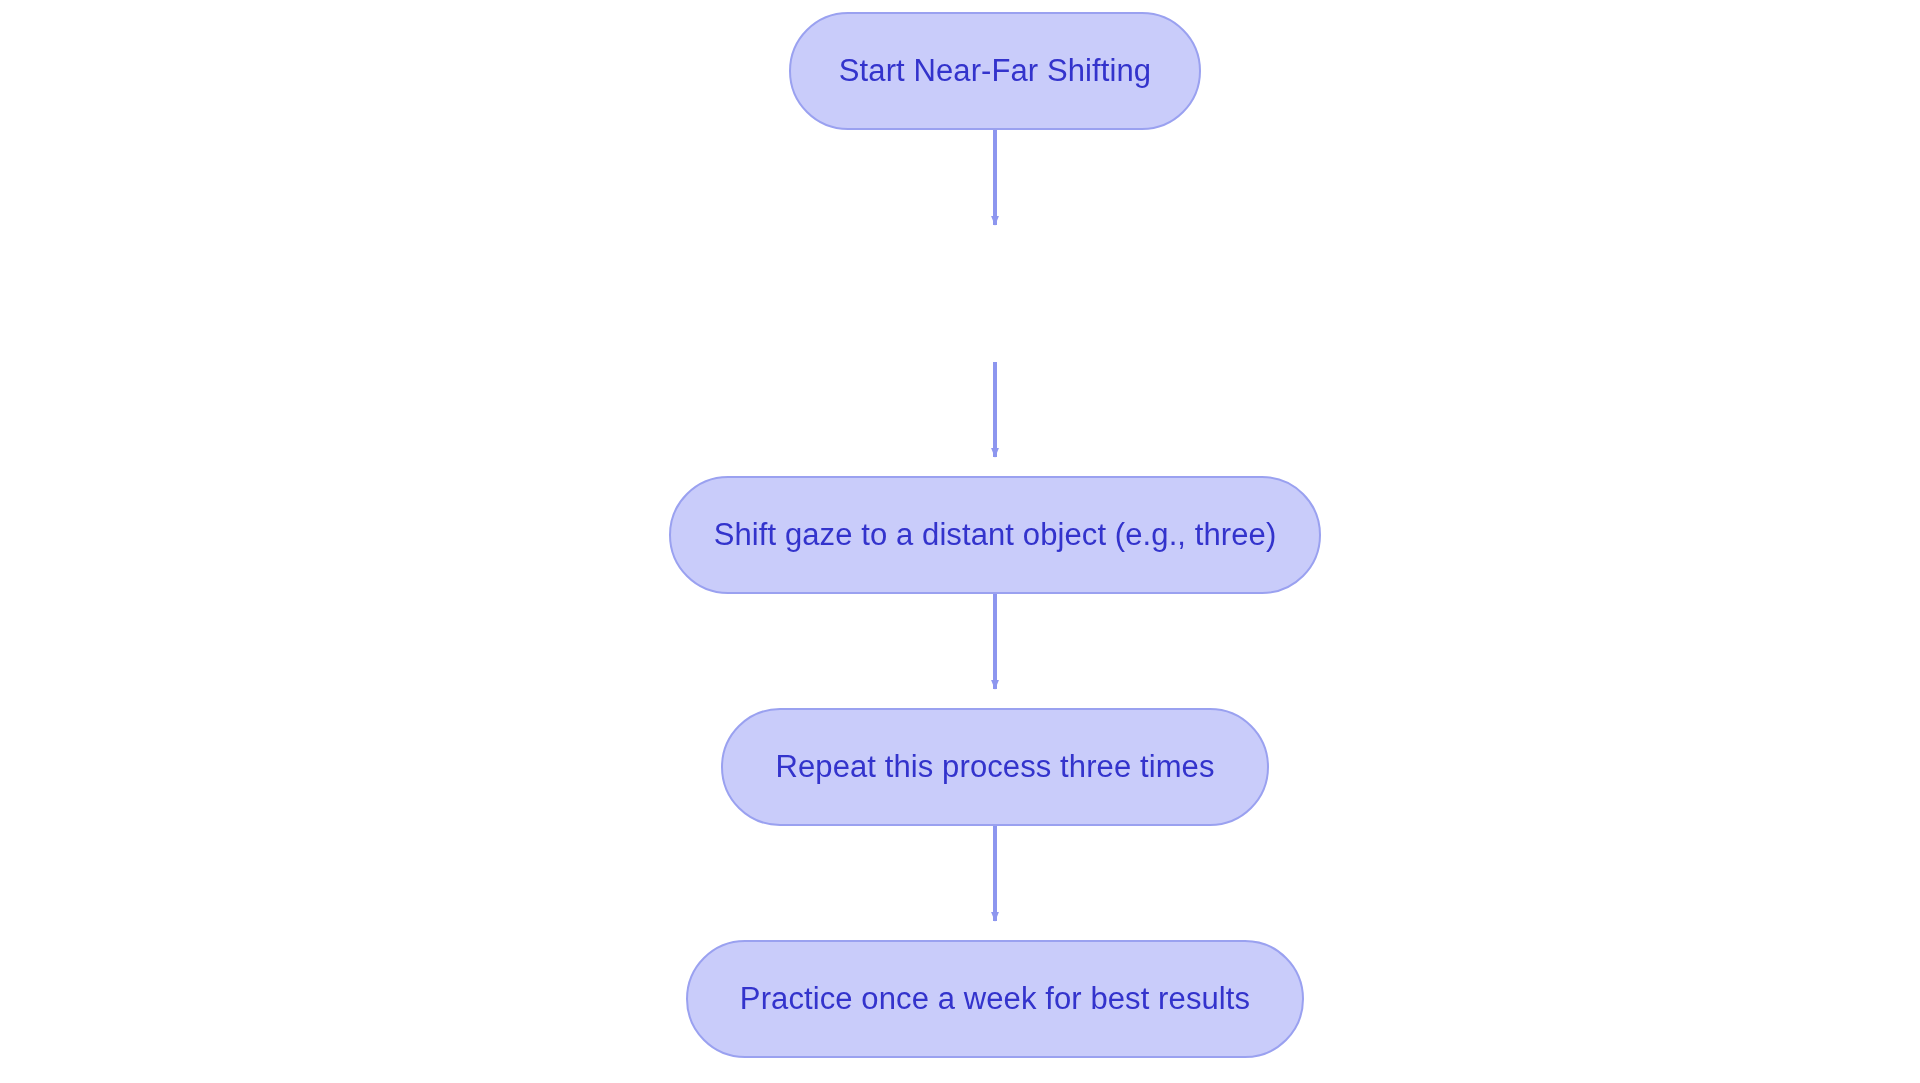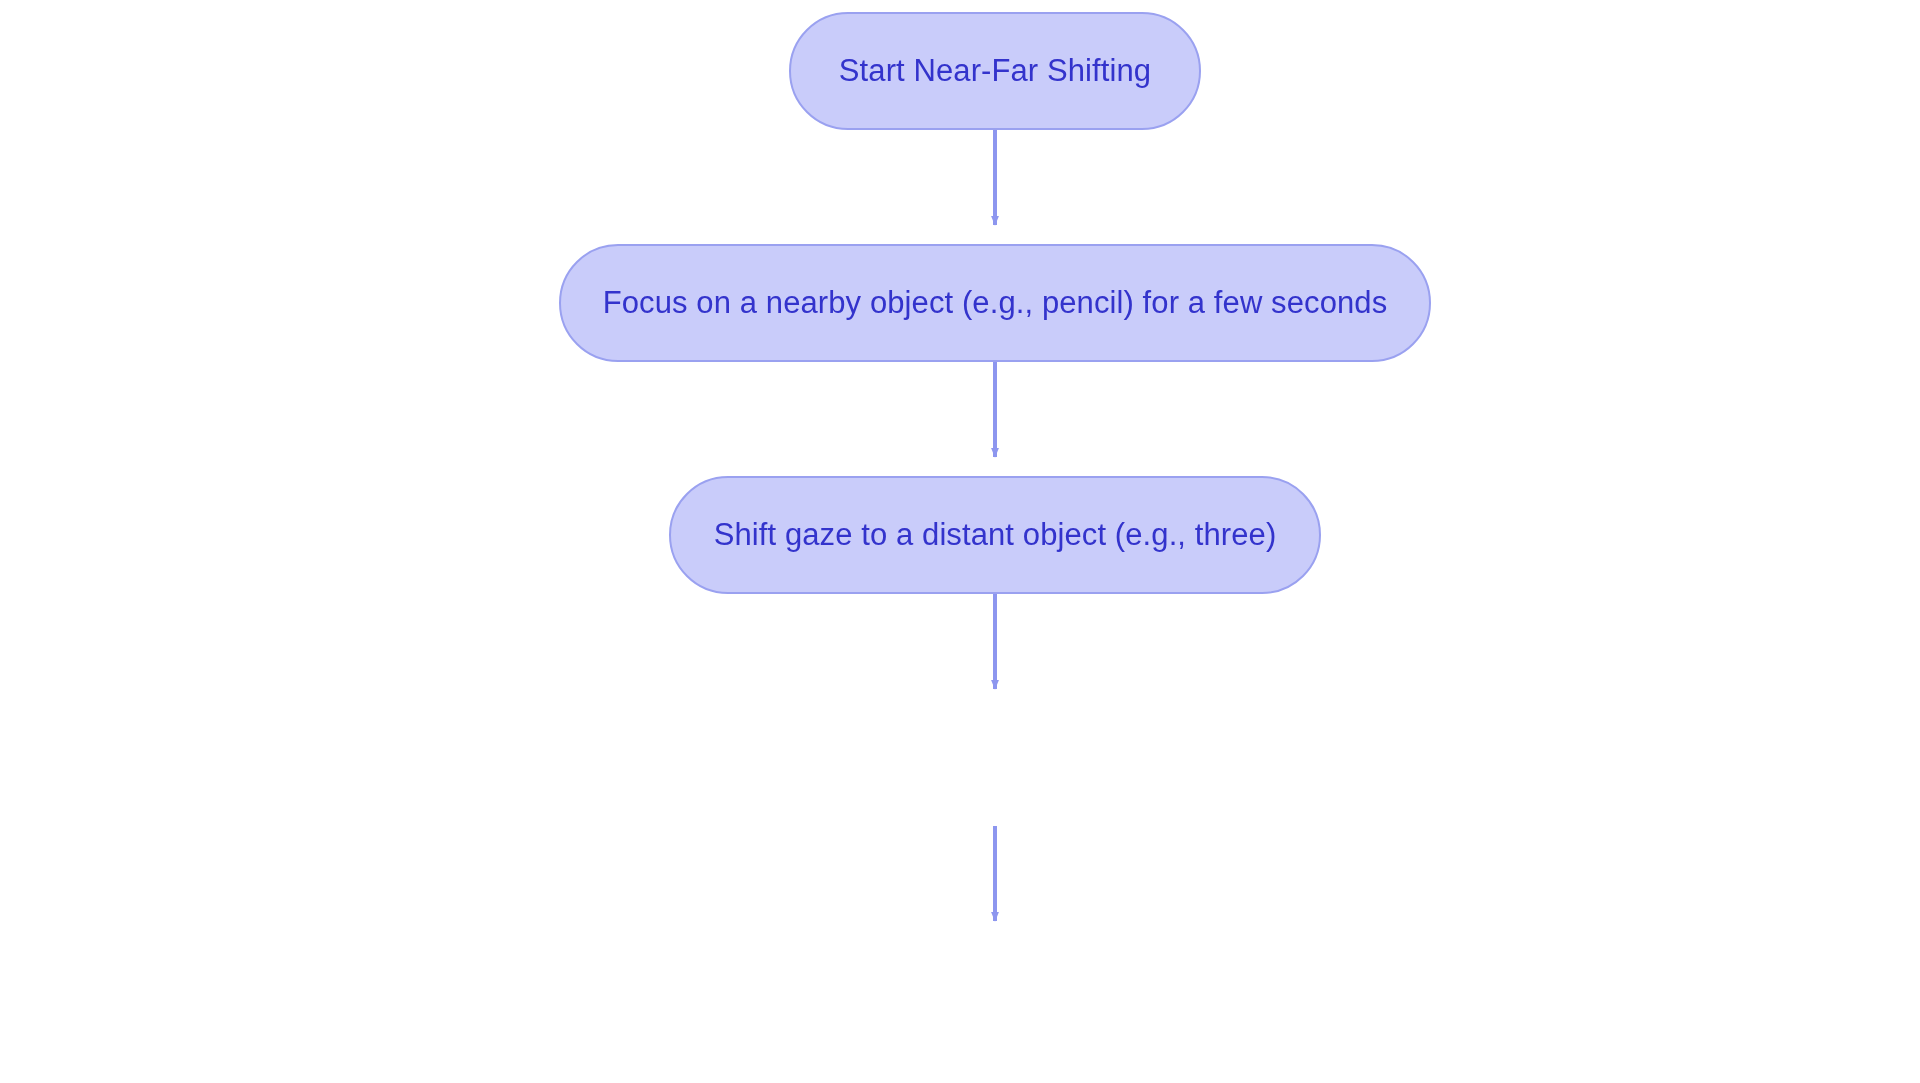--- a/index.html
+++ b/index.html
@@ -92,24 +92,27 @@
       <line x1="961" y1="826" x2="961" y2="921" stroke="#8d96ef" stroke-width="4" marker-end="url(#arrowhead)"></line>
     </g>
   </svg>
 
   <div class="node-layer">
 
     <div class="flow-node" id="node-start">
       <span class="flow-node-label">Start Near-Far Shifting</span>
     </div>
 
-    <div class="flow-node" id="node-focus-near">
-      <span class="flow-node-label">Focus on a nearby object (e.g., pencil) for a few seconds</span>
-    </div>
 
     <div class="flow-node" id="node-shift-far">
       <span class="flow-node-label">Shift gaze to a distant object (e.g., three)</span>
     </div>
 
+    <div class="flow-node" id="node-repeat">
+      <span class="flow-node-label">Repeat this process three times</span>
+    </div>
 
+    <div class="flow-node" id="node-practice">
+      <span class="flow-node-label">Practice once a week for best results</span>
+    </div>
 
   </div>
 </div>
 
 </body></html>

